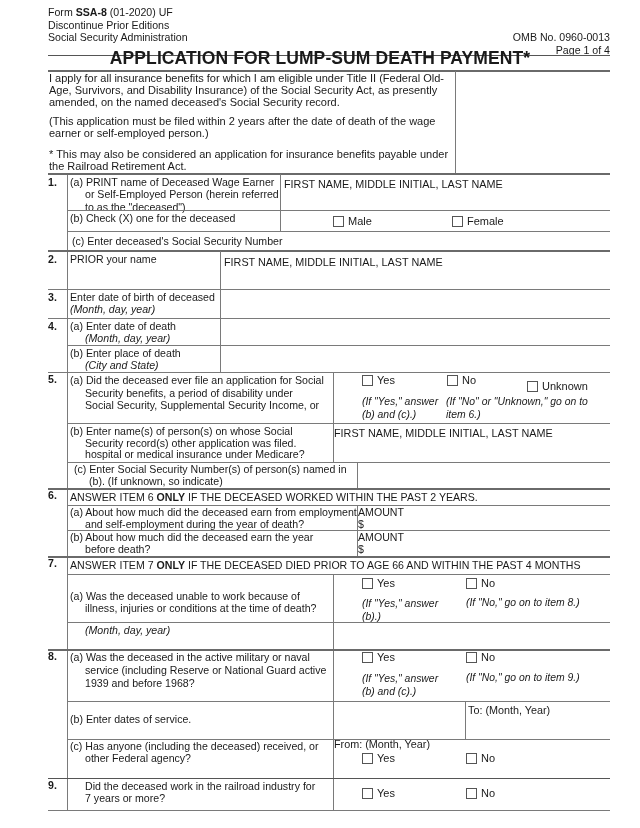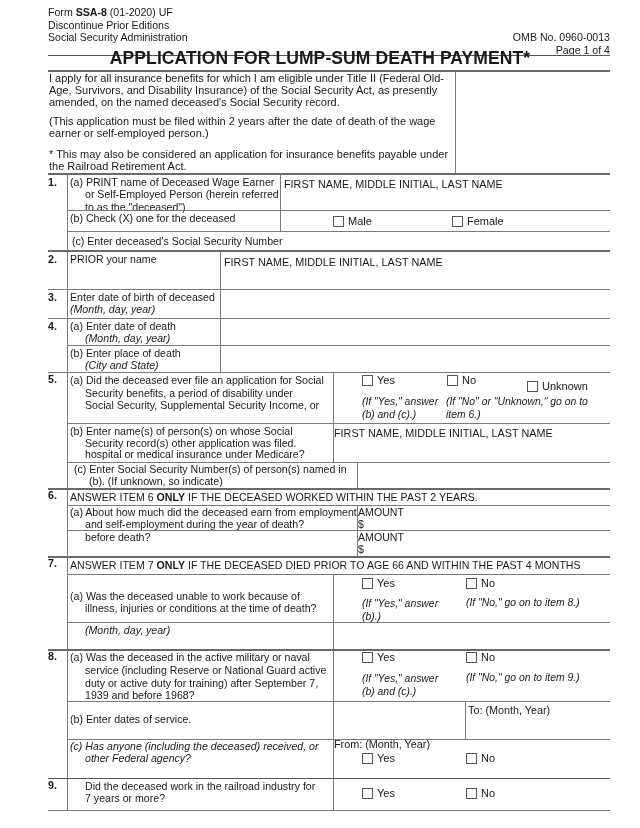--- a/index.html
+++ b/index.html
@@ -129,20 +129,21 @@
   <div>(a) About how much did the deceased earn from employment</div>
   <div style="padding-left:15px;">and self-employment during the year of death?</div>
 </div>
 <div class="vline" style="left:357px; top:505px; height:51px;"></div>
 <div class="abs" style="left:358px; top:506px;">
   <div>AMOUNT</div>
   <div>$</div>
 </div>
 <div class="hline" style="left:68px; width:542px; top:530px;"></div>
 <div class="abs" style="left:70px; top:531px; width:290px;">
+  <div>(b) About how much did the deceased earn the year</div>
   <div style="padding-left:15px;">before death?</div>
 </div>
 <div class="abs" style="left:358px; top:531px;">
   <div>AMOUNT</div>
   <div>$</div>
 </div>
 
 <div class="hline thick" style="left:48px; width:562px; top:556px;"></div>
 <div class="num" style="top:557px;">7.</div>
 <div class="abs" style="left:70px; top:559px; white-space:nowrap;"><span>ANSWER ITEM 7 </span><span class="b">ONLY</span><span> IF THE DECEASED DIED PRIOR TO AGE 66 AND WITHIN THE PAST 4 MONTHS</span></div>
@@ -163,37 +164,36 @@
 <div class="abs" style="left:70px; top:624px; width:262px;">
   <div class="it" style="padding-left:15px;">(Month, day, year)</div>
 </div>
 <div class="abs" style="left:334px; top:623px; width:276px; height:26px;"></div>
 
 <div class="hline thick" style="left:48px; width:562px; top:649px;"></div>
 <div class="num" style="top:650px;">8.</div>
 <div class="abs" style="left:70px; top:651px; width:262px; line-height:12.8px;">
   <div>(a) Was the deceased in the active military or naval</div>
   <div style="padding-left:15px;">service (including Reserve or National Guard active</div>
-  <div style="padding-left:15px;">duty or active duty for training) after September 7,</div>
   <div style="padding-left:15px;">1939 and before 1968?</div>
 </div>
 <div class="opt" style="left:362px; top:651px;"><span class="cb"></span><span>Yes</span></div>
 <div class="opt" style="left:466px; top:651px;"><span class="cb"></span><span>No</span></div>
 <div class="abs it" style="left:362px; top:672px; font-size:10.4px; line-height:13px; white-space:nowrap;">
   <div>(If "Yes," answer</div>
   <div>(b) and (c).)</div>
 </div>
 <div class="abs it" style="left:466px; top:672px; font-size:10.4px; white-space:nowrap;">(If "No," go on to item 9.)</div>
 <div class="hline" style="left:68px; width:542px; top:701px;"></div>
 <div class="abs" style="left:70px; top:713px;">(b) Enter dates of service.</div>
 <div class="fieldlbl" style="left:334px; top:738px;">From: (Month, Year)</div>
 <div class="vline" style="left:465px; top:701px; height:38px;"></div>
 <div class="fieldlbl" style="left:468px; top:704px;">To: (Month, Year)</div>
 <div class="hline" style="left:68px; width:542px; top:739px;"></div>
-<div class="abs" style="left:70px; top:740px; width:262px;font-style:italic;">
+<div class="abs" style="left:70px; top:740px; width:262px;">
   <div>(c) Has anyone (including the deceased) received, or</div>
   <div style="padding-left:15px;">other Federal agency?</div>
 </div>
 <div class="opt" style="left:362px; top:752px;"><span class="cb"></span><span>Yes</span></div>
 <div class="opt" style="left:466px; top:752px;"><span class="cb"></span><span>No</span></div>
 
 <div class="hline" style="left:48px; width:562px; top:778px; border-top-color:#555;"></div>
 <div class="num" style="top:779px;">9.</div>
 <div class="abs" style="left:85px; top:780px; width:250px;">
   <div>Did the deceased work in the railroad industry for</div>

